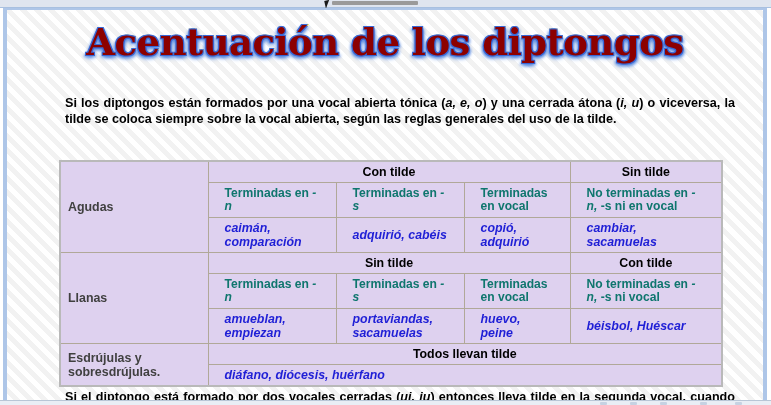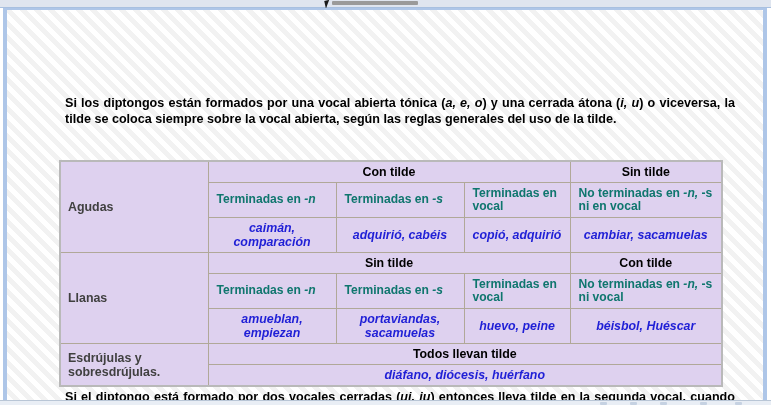--- a/index.html
+++ b/index.html
@@ -127,21 +127,21 @@
     left: 52px; top: 150px;
     width: 662px;
     border-collapse: collapse;
     border: 2px solid #b9b9b9;
     background: #ded1ef;
     table-layout: fixed;
   }
   #rules-table td {
     border: 1px solid #b0a898;
     background: #ded1ef;
-    padding: 2px 8px;
+    padding: 2px 16px;
     vertical-align: middle;
   }
   .cat-cell {
     font-size: 12.4px;
     font-weight: bold;
     color: #404040;
     text-align: left;
     padding-left: 7px !important;
   }
   .span-head {
@@ -158,36 +158,39 @@
     text-align: left;
     line-height: 13.5px;
     height: 30px;
   }
   .sub-head i { font-style: italic; }
   .ex-cell {
     font-size: 12.4px;
     font-weight: bold;
     font-style: italic;
     color: #1f1fd6;
-    text-align: center;
+    text-align: left;
     line-height: 14px;
     height: 30px;
   }
-  .ex-wide { text-align: center; }
+  .ex-wide { }
 </style>
 </head>
 <body>
 
 <div id="browser-top-strip">
   <div id="top-scroll-nub"></div>
   <div id="top-cursor"></div>
 </div>
 
 <div id="page-frame">
 
+  <div id="title-banner">
+    <span id="page-title">Acentuación de los diptongos</span>
+  </div>
 
   <p id="intro-paragraph" class="para"><span>Si los diptongos están formados por una vocal abierta tónica (</span><i>a, e, o</i><span>) y una cerrada átona (</span><i>i, u</i><span>) o viceversa, la tilde se coloca siempre sobre la vocal abierta, según las reglas generales del uso de la tilde.</span></p>
 
   <table id="rules-table">
     <colgroup>
       <col style="width:148px">
       <col style="width:128px">
       <col style="width:128px">
       <col style="width:106px">
       <col style="width:152px">

